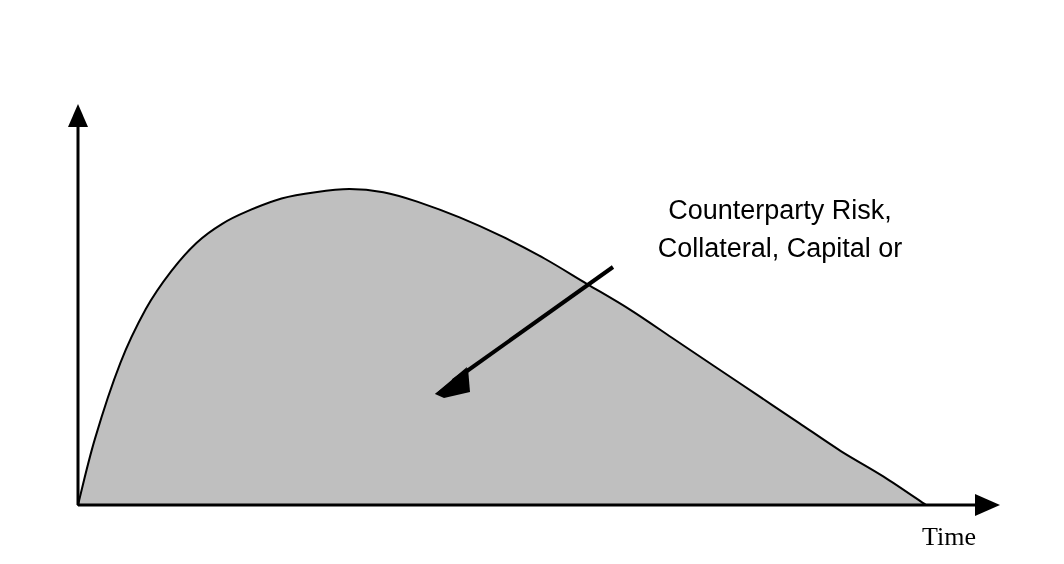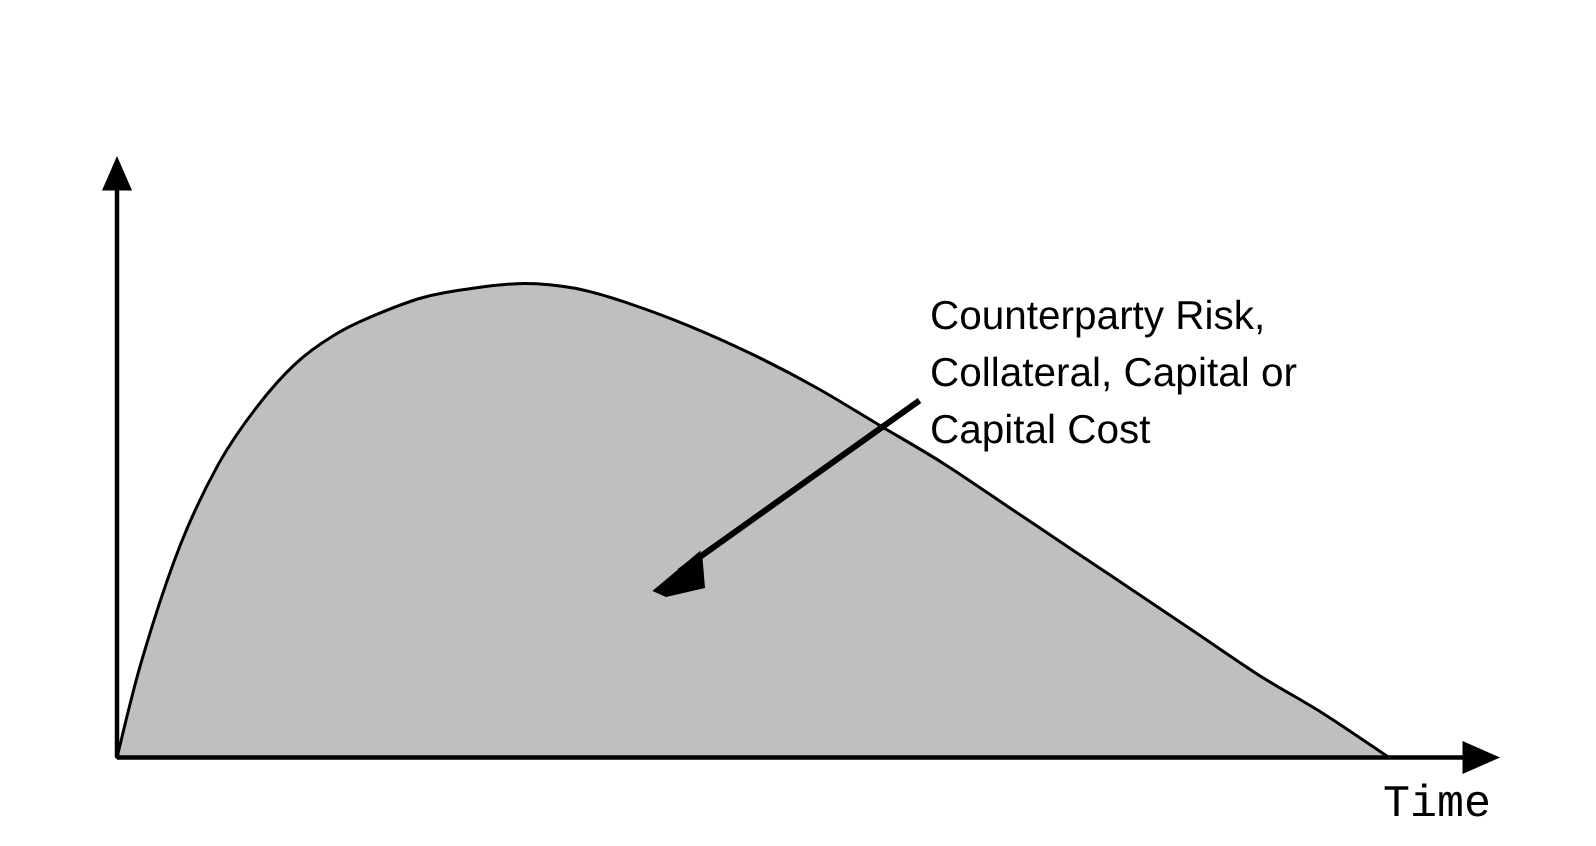--- a/index.html
+++ b/index.html
@@ -24,33 +24,33 @@
     left: 0;
     top: 0;
     width: 1064px;
     height: 564px;
   }
   .annotation-text {
     position: absolute;
     left: 620px;
     top: 191px;
     width: 320px;
-    text-align: left;
+    text-align: center;
     font-family: "Liberation Sans", sans-serif;
     font-size: 27px;
     line-height: 38px;
     color: #000000;
     white-space: nowrap;
   }
   .axis-label-x {
     position: absolute;
     left: 922px;
     top: 521px;
-    font-family: Liberation Mono, monospace;
-    font-size: 30px;
+    font-family: Liberation Serif, serif;
+    font-size: 26px;
     line-height: 32px;
     color: #000000;
   }
 </style>
 </head>
 <body>
 
 <div id="figure">
 
   <svg id="chart-svg" viewBox="0 0 1064 564" xmlns="http://www.w3.org/2000/svg">
@@ -67,18 +67,17 @@
 
     <line id="annotation-arrow-shaft" x1="613" y1="267" x2="453" y2="381" stroke="#000000" stroke-width="4"></line>
 
     <polygon id="annotation-arrow-head" points="435,394 467,367 464,391 " fill="#000000"></polygon>
     <polygon points="435,394 468,368 470,392 444,398" fill="#000000"></polygon>
   </svg>
 
   <div class="annotation-text">
     <div>Counterparty Risk,</div>
     <div>Collateral, Capital or</div>
-    <div>Capital Cost</div>
   </div>
 
   <div class="axis-label-x">Time</div>
 
 </div>
 
 </body></html>

